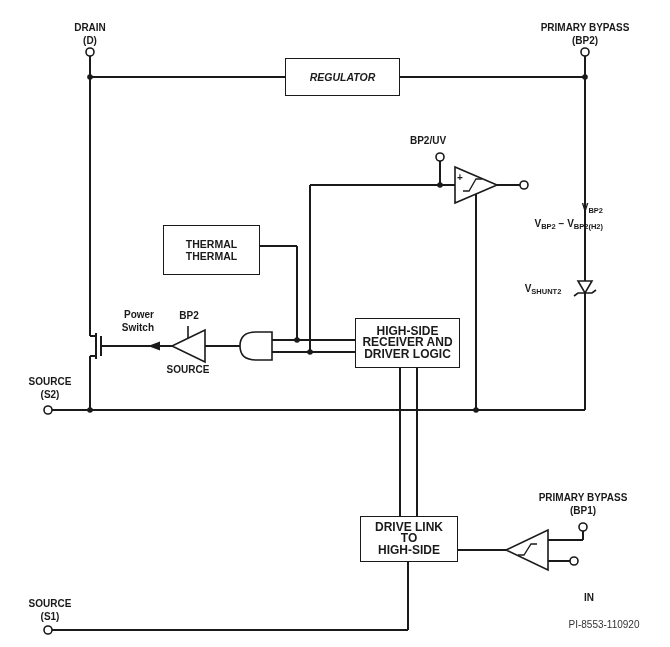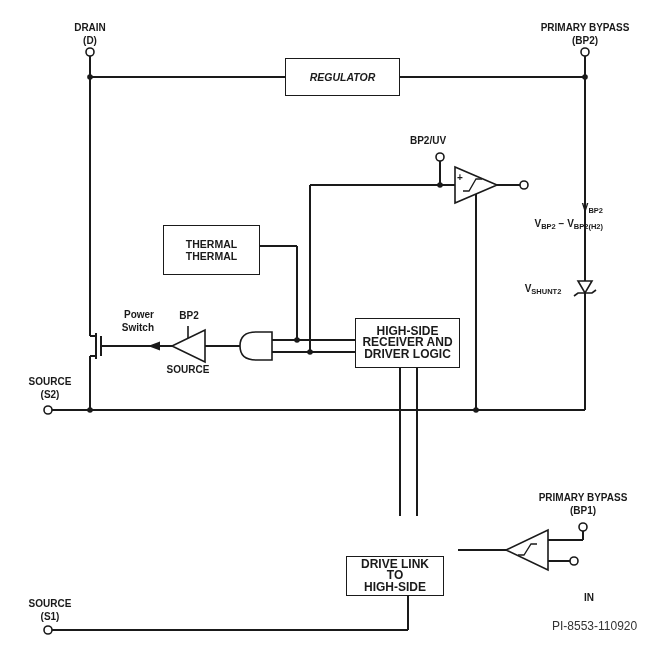--- a/index.html
+++ b/index.html
@@ -11,21 +11,21 @@
   .lbl.small{font-size:10px;line-height:12.5px;}
   .lbl.left{text-align:right;}
   .lbl.right{text-align:center;}
   .blk{display:block;}
   sub{font-size:7.5px;font-weight:700;vertical-align:-2px;}
   .box{position:absolute;box-sizing:border-box;background:#ffffff;
        border:1.6px solid #1a1a1a;display:flex;flex-direction:column;
        align-items:center;justify-content:center;font-weight:700;
        font-size:10.5px;line-height:12px;color:#1a1a1a;text-align:center;}
   .box.sm{font-size:12px;line-height:11.5px;}
-  .partnum{position:absolute;font-size:12px;color:#333333;font-weight:400;text-align:left;}
+  .partnum{position:absolute;font-size:10px;color:#333333;font-weight:400;text-align:center;}
 </style>
 </head>
 <body>
 
 <div class="canvas">
 
   <svg class="wiring" width="670" height="647" viewBox="0 0 670 647">
 
     <g stroke="#1a1a1a" stroke-width="1.6" fill="none" shape-rendering="crispEdges">
       <line x1="90" y1="56" x2="90" y2="336"></line>
@@ -110,21 +110,21 @@
     <span class="blk">THERMAL</span>
     <span class="blk">THERMAL</span>
   </div>
 
   <div class="box sm" style="left:355px;top:318px;width:105px;height:50px;">
     <span class="blk">HIGH-SIDE</span>
     <span class="blk">RECEIVER AND</span>
     <span class="blk">DRIVER LOGIC</span>
   </div>
 
-  <div class="box sm" style="left:346px;top:516px;width:98px;height:40px;margin-top:40px;">
+  <div class="box sm" style="left:360px;top:516px;width:98px;height:46px;">
     <span class="blk">DRIVE LINK</span>
     <span class="blk">TO</span>
     <span class="blk">HIGH-SIDE</span>
   </div>
 
   <div class="lbl" style="left:55px;top:22px;width:70px;">
     <span class="blk">DRAIN</span>
     <span class="blk">(D)</span>
   </div>
 

